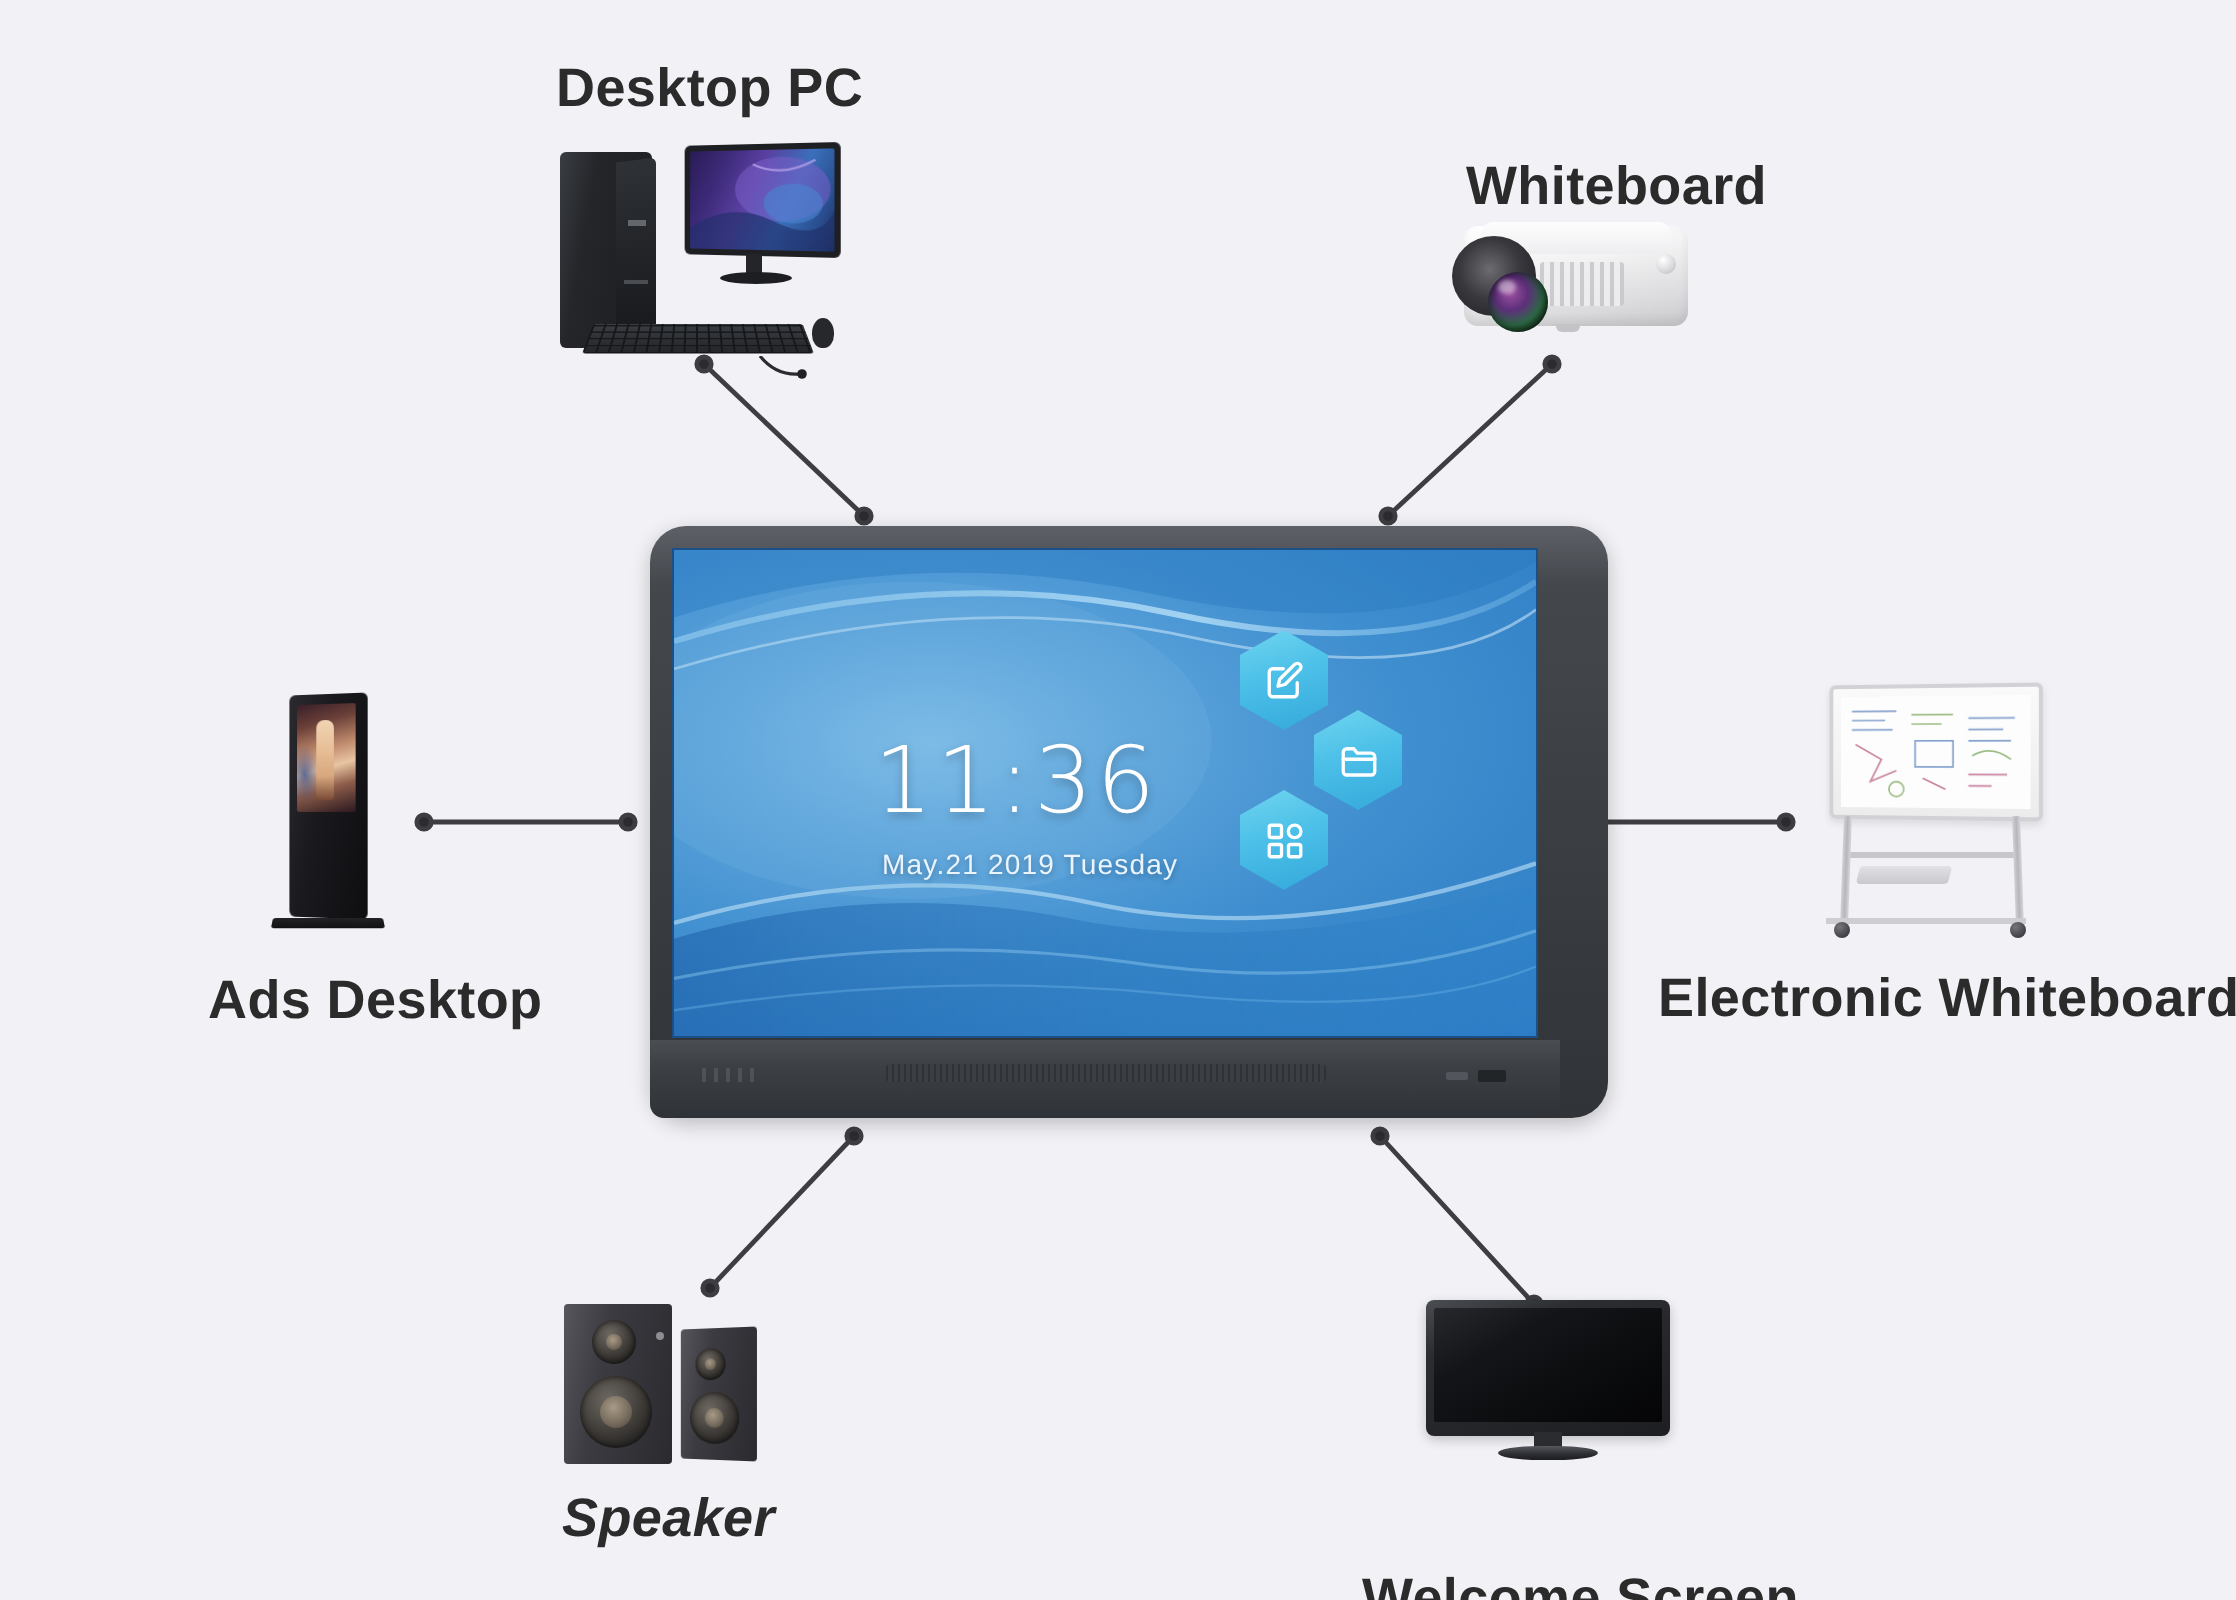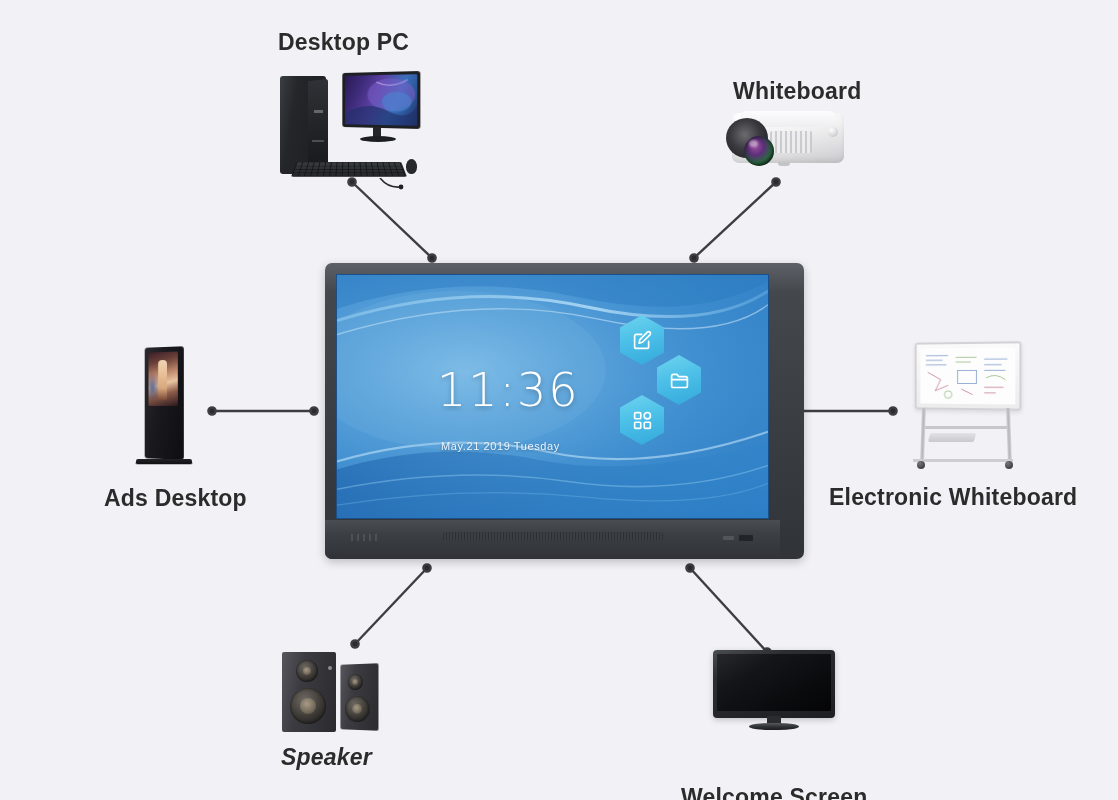--- a/index.html
+++ b/index.html
@@ -7,21 +7,21 @@
     width: 1118px; height: 800px;
     background: #f2f1f5;
     font-family: "Liberation Sans", sans-serif;
     overflow: hidden;
   }
   #stage { position: relative; width: 1118px; height: 800px; background: #f2f1f5; }
 
   .label {
     position: absolute;
     color: #2b2b2b;
-    font-size: 23px;
+    font-size: 27px;
     font-weight: 700;
     letter-spacing: 0.2px;
     white-space: nowrap;
     text-align: center;
   }
   .lbl-desktop  { left: 278px; top: 29px; }
   .lbl-proj     { left: 733px; top: 78px; }
   .lbl-ads      { left: 104px; top: 485px; }
   .lbl-white    { left: 829px; top: 484px; }
   .lbl-speaker  { left: 281px; top: 744px; font-style: italic; }
@@ -29,21 +29,21 @@
 
   .connector { position: absolute; }
   .node-dev { position: absolute; }
 
   
   #panel {
     position: absolute;
     left: 325px; top: 263px;
     width: 479px; height: 296px;
     background: linear-gradient(180deg,#5d6066 0%,#44474c 10%,#3b3e43 50%,#303337 100%);
-    border-radius: 7px;
+    border-radius: 18px;
     padding: 11px 11px 0 11px;
     box-shadow: 0 3px 10px rgba(0,0,0,0.22);
   }
   #panel-screen {
     position: relative;
     width: 433px; height: 245px;
     overflow: hidden;
     background:
       radial-gradient(ellipse 150% 120% at 28% 38%, #63a9e0 0%, #3f8ecf 38%, #2b79c2 70%, #1f66b0 100%);
     border: 1px solid #1b4f88;
@@ -69,22 +69,22 @@
 
   
   #clock-wrap { position: absolute; left: 100px; top: 92px; text-align: left; }
   #clock-time {
     color: #ffffff; font-size: 46px; font-weight: 300; line-height: 1;
     letter-spacing: 2px;
     text-shadow: 0 2px 5px rgba(0,0,0,0.28);
     font-family: "DejaVu Sans", sans-serif;
   }
   #clock-date {
-    color: #eaf4ff; font-size: 11px; letter-spacing: .6px;
-    margin-top: 27px; margin-left: 4px;
+    color: #eaf4ff; font-size: 14px; letter-spacing: .6px;
+    margin-top: 11px; margin-left: 4px;
     text-shadow: 0 1px 3px rgba(0,0,0,0.3);
   }
 
   
   .hex {
     position: absolute;
     width: 44px; height: 50px;
     background: linear-gradient(165deg,#6fd4ef 0%,#4cc0e8 45%,#34a9db 100%);
     clip-path: polygon(50% 0%, 100% 25%, 100% 75%, 50% 100%, 0% 75%, 0% 25%);
     display: flex; align-items: center; justify-content: center;

